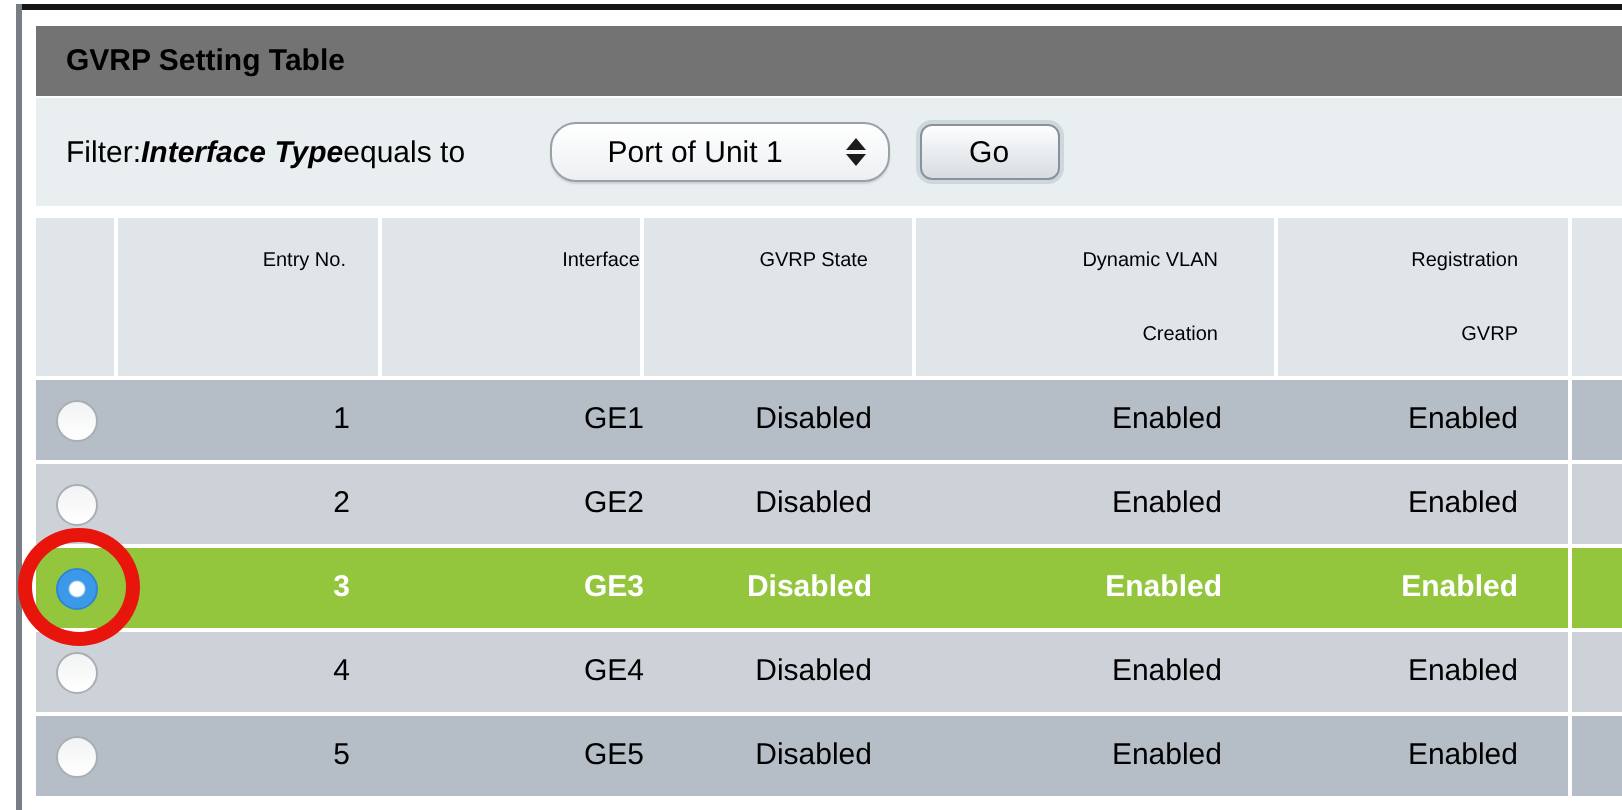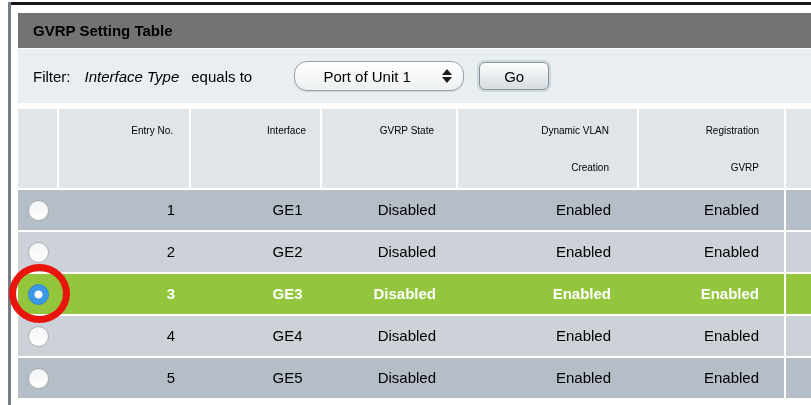--- a/index.html
+++ b/index.html
@@ -17,22 +17,22 @@
   .title-bar{
     height:36px;background:#737373;border-bottom:1px solid #fdfdfd;
     display:flex;align-items:center;padding-left:15px;box-sizing:border-box;
     font-weight:bold;font-size:15px;text-align:right;
   }
 
   .filter-row{
     height:54px;background:#e9eef1;display:flex;align-items:center;
     padding-left:15px;box-sizing:border-box;
   }
-  .filter-label{margin-right:14px;}
-  .filter-field{font-style:italic;margin-right:12px;}
+  .filter-label{}
+  .filter-field{font-style:italic;margin-right:0;font-weight:bold;}
   .filter-operator{margin-right:42px;}
 
   .select{
     position:relative;width:170px;height:30px;box-sizing:border-box;
     border:1px solid #99a0a7;border-radius:13px;
     background:linear-gradient(#ffffff,#edf0f2);
     display:flex;align-items:center;justify-content:center;
     padding-right:24px;margin-right:15px;cursor:default;
     box-shadow:0 1px 1px rgba(0,0,0,0.12);
   }
@@ -57,21 +57,21 @@
   .grid-row{display:grid;grid-template-columns:41px 132px 131px 136px 181px 147px 25px;}
 
   .thead{background:#dfe5e9;height:79px;border-bottom:2px solid #ffffff;}
   .thead .cell{
     border-right:2px solid #ffffff;box-sizing:border-box;
     padding-top:3px;line-height:37px;font-size:10px;
   }
   .thead .cell:last-child{border-right:none;}
   .hline{display:block;line-height:37px;}
 
-  .al{text-align:center;padding-left:14px;margin-left:48px;}
+  .al{text-align:right;padding-left:14px;margin-left:48px;}
   .ar{text-align:right;}
   .pr-entry{padding-right:16px;}
   .pr-state{padding-right:22px;}
   .pr-dvlan{padding-right:28px;}
   .pr-reg{padding-right:25px;}
 
   .trow{height:40px;border-bottom:2px solid #ffffff;}
   .trow .cell{line-height:40px;box-sizing:border-box;overflow:hidden;}
   .trow.dark{background:#b5bdc6;}
   .trow.light{background:#cdd2d8;}

